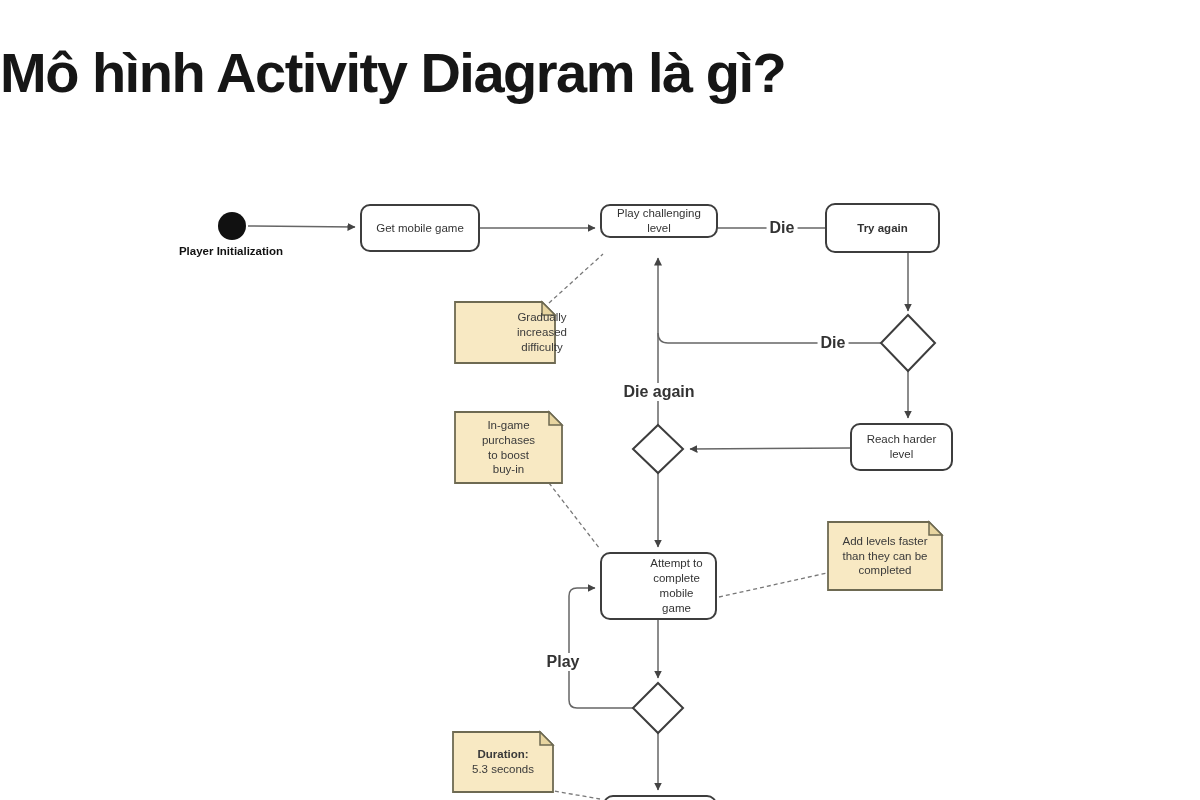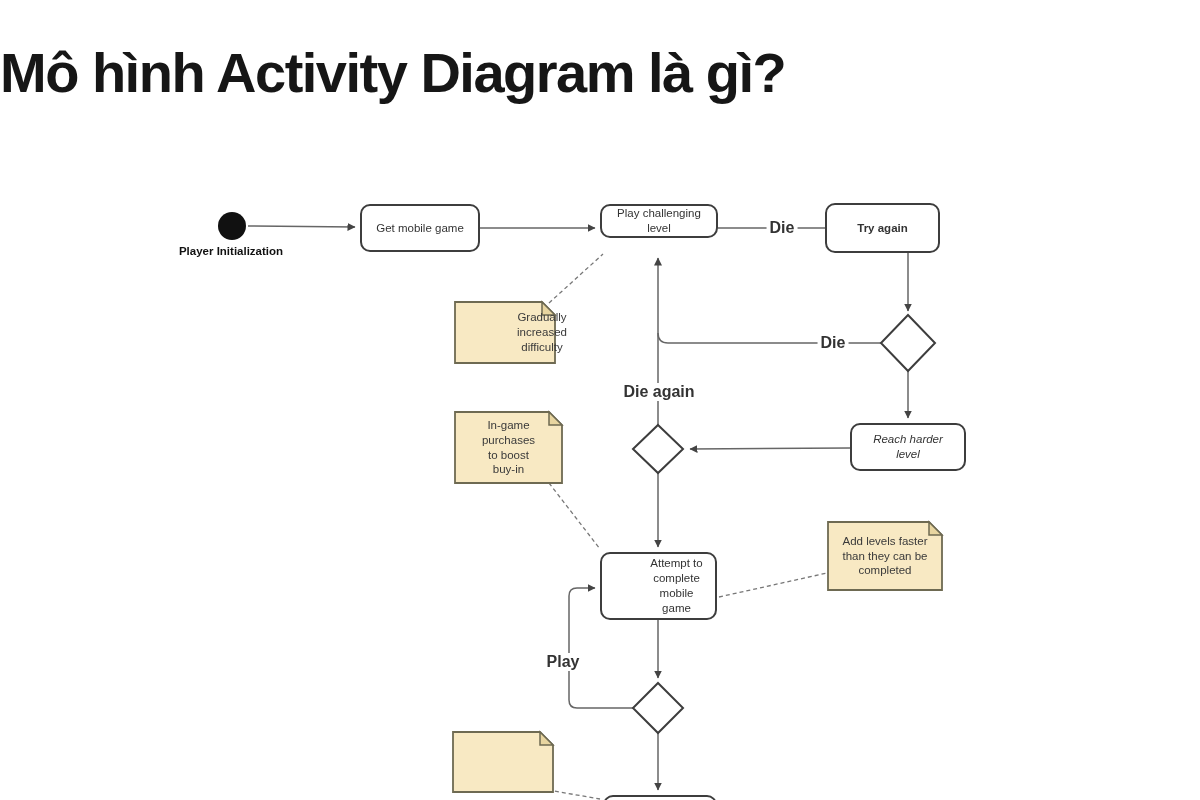--- a/index.html
+++ b/index.html
@@ -86,37 +86,41 @@
     <g>
       <path d="M453,732 L540,732 L553,745 L553,792 L453,792 Z" fill="#f8e9c3" stroke="#6e6a52" stroke-width="1.8"></path>
       <path d="M540,732 L540,745 L553,745 Z" fill="#e8d5a0" stroke="#6e6a52" stroke-width="1.5"></path>
     </g>
   </svg>
 
   <div class="abox" style="left:360px; top:204px; width:120px; height:48px;text-align:right;">Get mobile game</div>
   <div class="abox" style="left:600px; top:204px; width:118px; height:34px;">Play challenging
 level</div>
   <div class="abox" style="left:825px; top:203px; width:115px; height:50px;font-weight:bold;">Try again</div>
-  <div class="abox" style="left:850px; top:423px; width:116px; height:48px;font-style:italic;">Reach harder
+  <div class="abox" style="left:850px; top:423px; width:103px; height:48px;">Reach harder
 level</div>
   <div class="abox" style="left:600px; top:552px; width:117px; height:68px;padding-left:36px;">Attempt to
 complete mobile
 game</div>
   <div class="abox" style="left:603px; top:795px; width:114px; height:40px;"></div>
 
   <div class="note-text" style="left:455px; top:302px; width:100px; height:61px;margin-left:37px;">Gradually
 increased
 difficulty</div>
   <div class="note-text" style="left:455px; top:412px; width:107px; height:71px;">In-game
 purchases
 to boost
 buy-in</div>
   <div class="note-text" style="left:828px; top:522px; width:114px; height:68px;">Add levels faster
 than they can be
 completed</div>
+  <div class="note-text" style="left:453px; top:732px; width:100px; height:60px;">
+    <span class="dur-title">Duration:</span>
+    <span>5.3 seconds</span>
+  </div>
 
   <div class="startlabel" style="left:231px; top:251px;">Player Initialization</div>
   <div class="elabel" style="left:782px; top:228px;">Die</div>
   <div class="elabel" style="left:833px; top:343px;">Die</div>
   <div class="elabel" style="left:659px; top:392px;">Die again</div>
   <div class="elabel" style="left:563px; top:662px;">Play</div>
 
 </div>
 
 </body></html>

